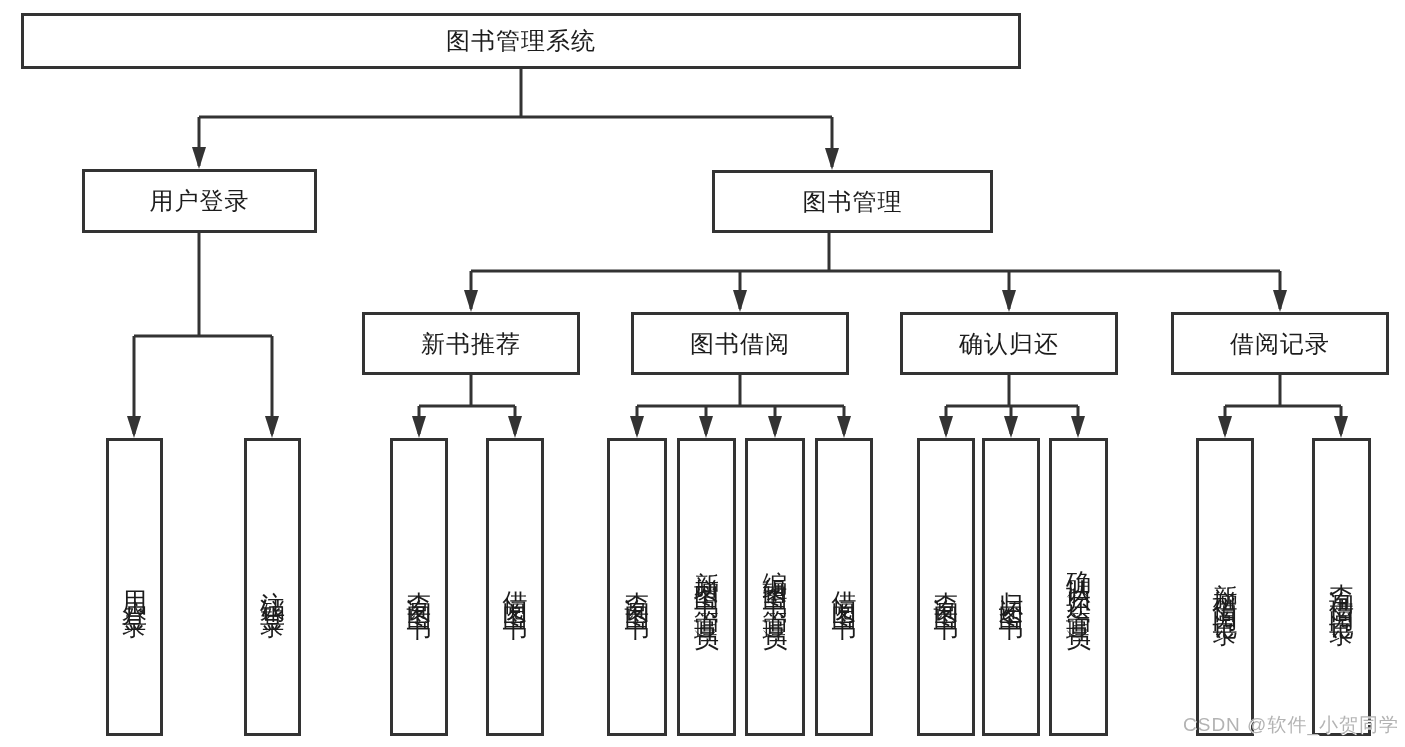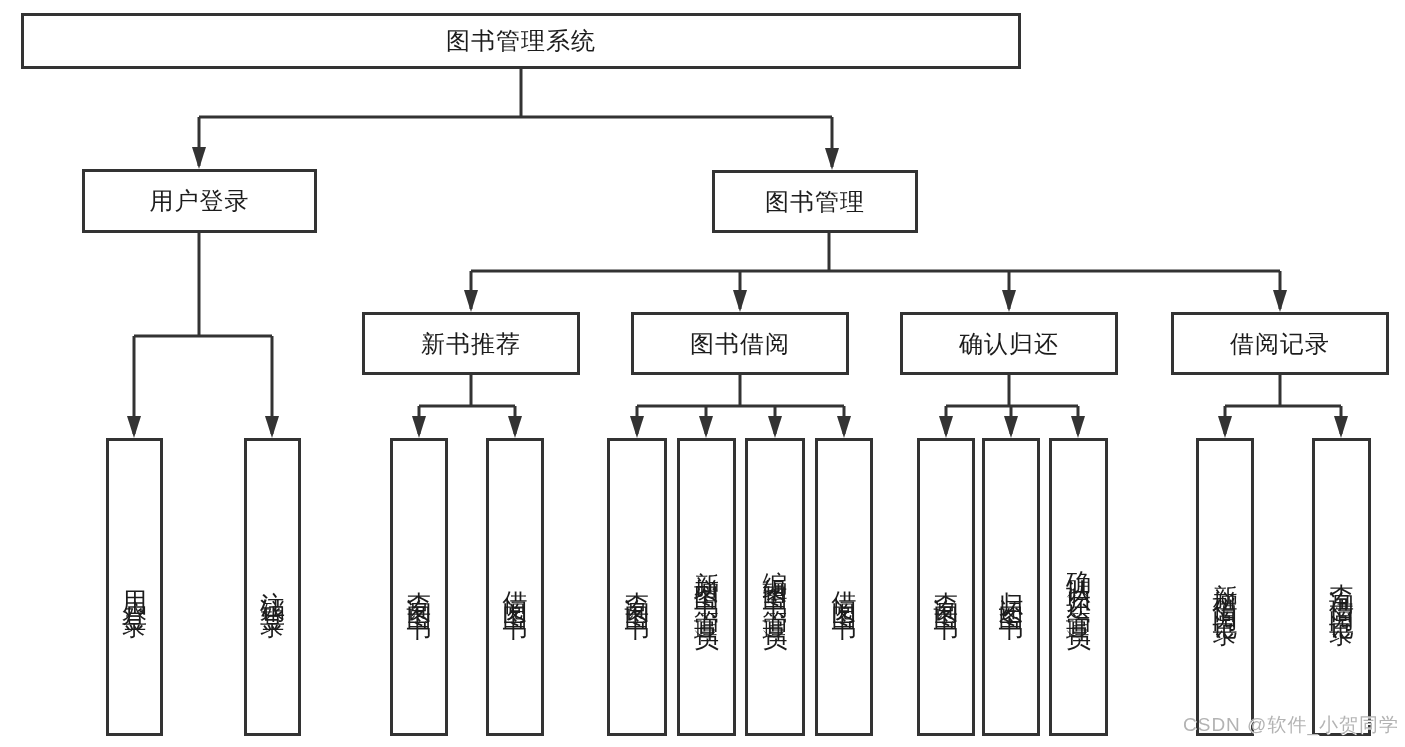--- a/index.html
+++ b/index.html
@@ -96,21 +96,21 @@
       <polygon points="1334,416 1348,416 1341,438"></polygon>
     </svg>
 
   <div class="hbox" style="left:21px;top:13px;width:1000px;height:56px;">
     <span>图书管理系统</span>
   </div>
 
   <div class="hbox" style="left:82px;top:169px;width:235px;height:64px;">
     <span>用户登录</span>
   </div>
-  <div class="hbox" style="left:712px;top:170px;width:206px;height:63px;">
+  <div class="hbox" style="left:712px;top:170px;width:281px;height:63px;">
     <span>图书管理</span>
   </div>
 
   <div class="hbox" style="left:362px;top:312px;width:218px;height:63px;">
     <span>新书推荐</span>
   </div>
   <div class="hbox" style="left:631px;top:312px;width:218px;height:63px;">
     <span>图书借阅</span>
   </div>
   <div class="hbox" style="left:900px;top:312px;width:218px;height:63px;">

